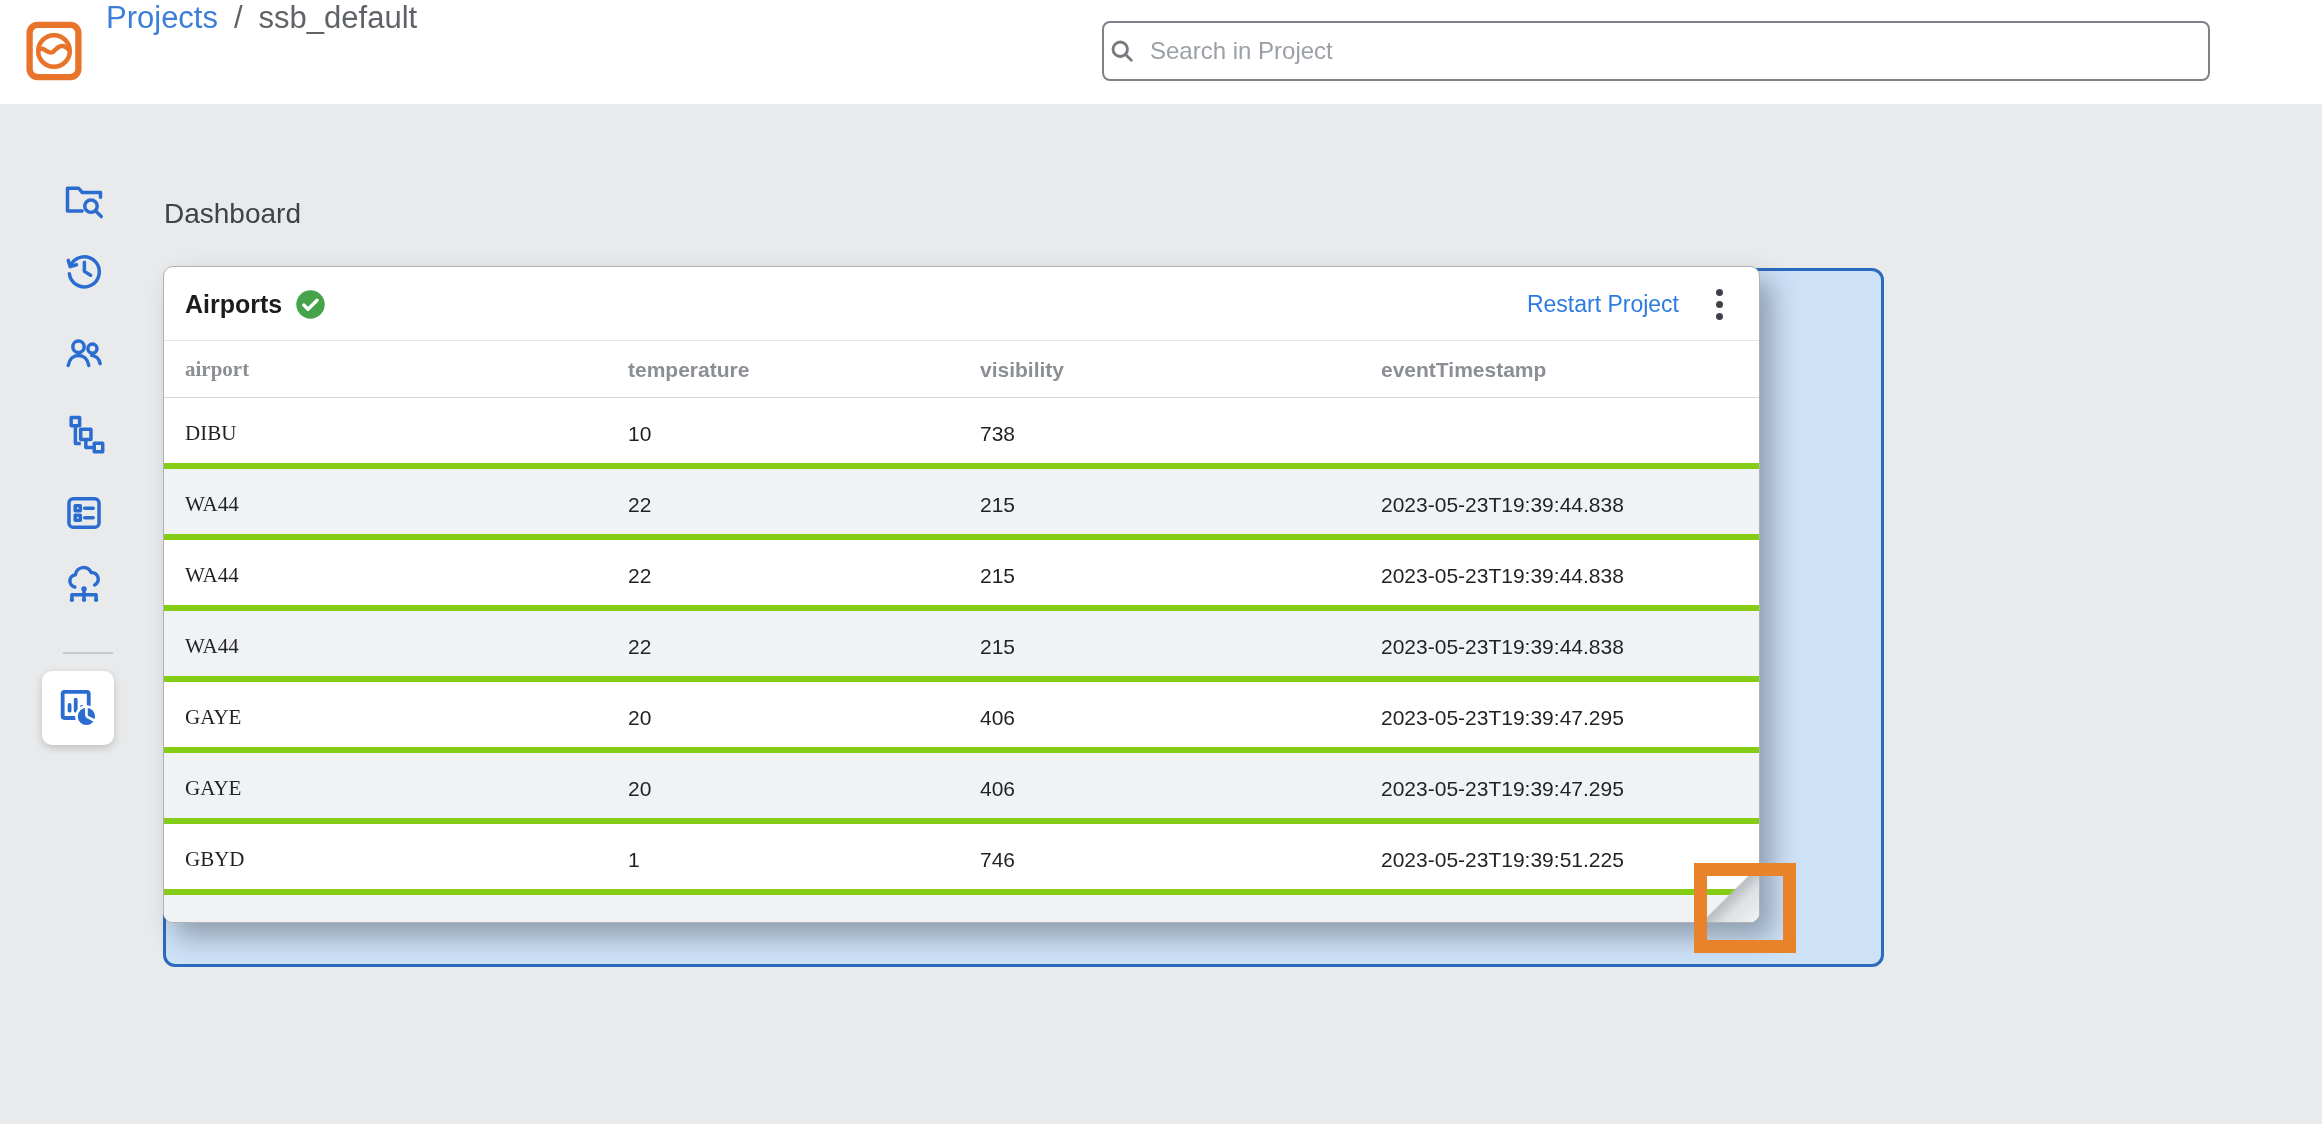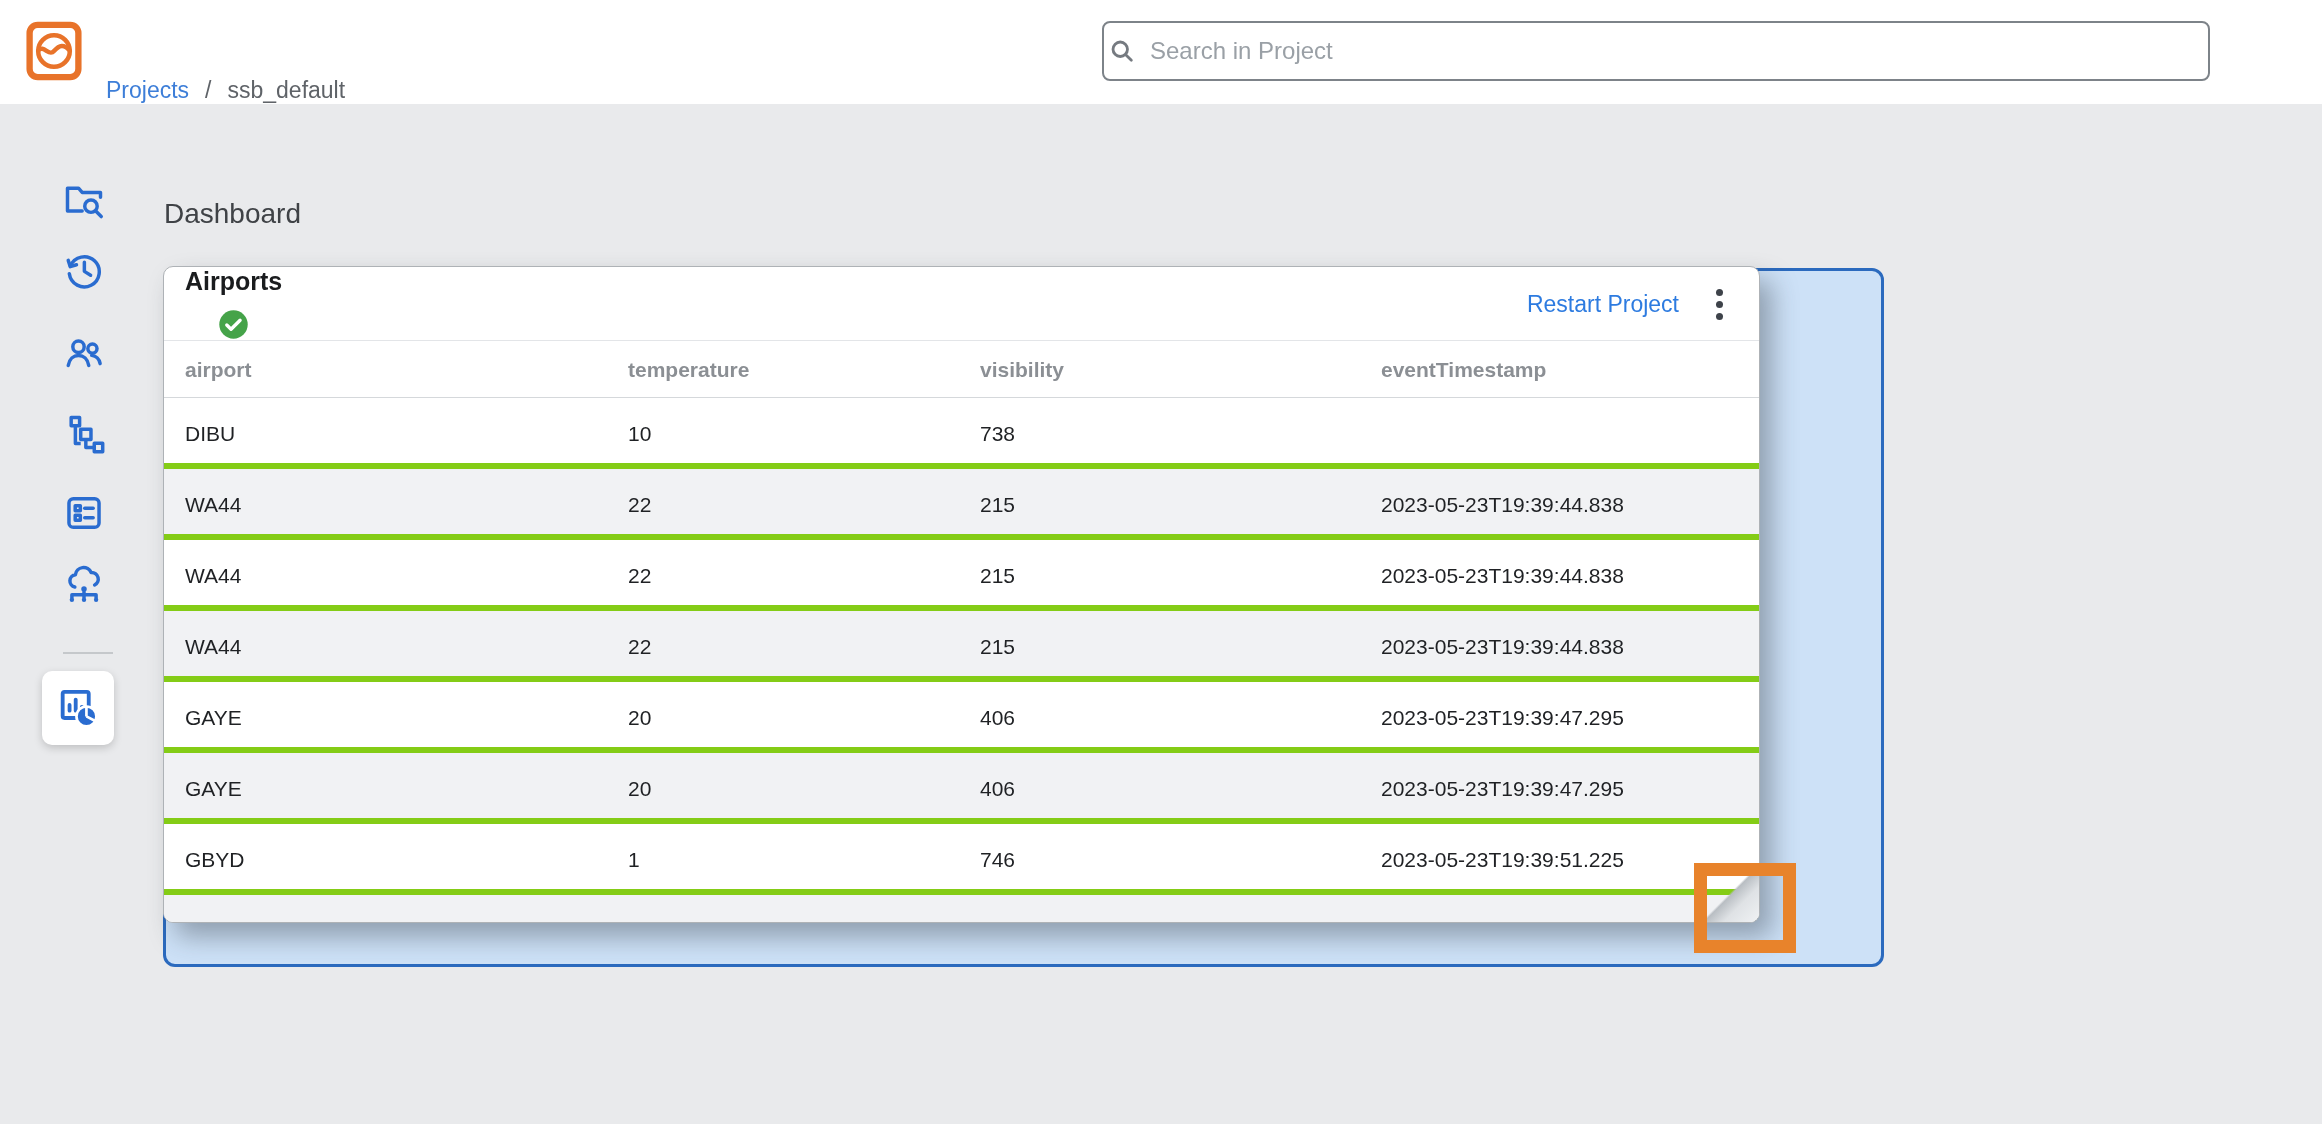--- a/index.html
+++ b/index.html
@@ -2,21 +2,21 @@
 <html><head>
 <meta charset="utf-8">
 <style>
   * { margin:0; padding:0; box-sizing:border-box; }
   html,body { width:2322px; height:1124px; overflow:hidden;
     font-family:"Liberation Sans", sans-serif; background:#e9eaec; }
 
   
   .topbar { position:absolute; left:0; top:0; width:2322px; height:104px; background:#ffffff; }
   .logo { position:absolute; left:26px; top:21px; width:56px; height:60px; }
-  .breadcrumb { position:absolute; left:106px; top:0; height:104px; display:flex; align-items:flex-end; gap:16px; font-size:23px; }
+  .breadcrumb { position:absolute; left:106px; top:0; height:104px; display:flex; align-items:flex-start; gap:16px; font-size:31px; }
   .bc-root { color:#3d7ed8; cursor:pointer; }
   .bc-sep, .bc-current { color:#5f6368; }
   .search { position:absolute; left:1102px; top:21px; width:1108px; height:60px;
     border:2px solid #7d8389; border-radius:8px; background:#fff; display:flex; align-items:center; padding:0 4px; gap:14px; }
   .search input { border:none; outline:none; flex:1; font-size:24px; color:#3c4043;
     font-family:"Liberation Sans", sans-serif; background:transparent; }
   .search input::placeholder { color:#9aa0a6; }
 
   
   .side-item { position:absolute; left:62px; width:44px; height:44px; cursor:pointer; }
@@ -30,33 +30,33 @@
   
   .grid-panel { position:absolute; left:163px; top:268px; width:1721px; height:699px;
     background:#cde1f7; border:3px solid #2b6abe; border-radius:12px; }
 
   
   .card { position:absolute; left:163px; top:266px; width:1597px; height:657px; background:#fff;
     border:1px solid #aeb2b6; border-radius:10px; overflow:hidden;
     box-shadow:12px 14px 26px rgba(45,52,60,.38); }
   .card-header { position:absolute; left:0; top:0; width:100%; height:74px; border-bottom:1px solid #e3e5e8; }
   .card-title { position:absolute; left:21px; top:0; height:74px; display:flex; align-items:center; gap:13px;
-    font-size:25px; font-weight:bold; color:#1a1c1e;flex-direction:column; }
+    font-size:25px; font-weight:bold; color:#1a1c1e; }
   .restart { position:absolute; right:80px; top:24px; font-size:23px; color:#2d7be0; cursor:pointer; }
   .kebab { position:absolute; left:1536px; top:12px; width:38px; height:50px; display:flex; flex-direction:column;
     align-items:center; justify-content:center; gap:5px; cursor:pointer; }
   .kebab i { width:7px; height:7px; border-radius:50%; background:#3e434a; }
 
   .colheader { position:absolute; left:0; top:74px; width:100%; height:57px; border-bottom:1px solid #d5d8db; }
   .colheader span { position:absolute; top:0; line-height:57px; font-size:21px; font-weight:600; color:#8b8f94; }
   .rows { position:absolute; left:0; top:131px; width:100%; }
   .trow { position:relative; width:100%; height:71px; border-bottom:6px solid #84cc16; background:#fff; }
   .trow:nth-child(even) { background:#f1f2f4; }
   .cell { position:absolute; top:0; line-height:71px; font-size:21px; color:#1f2124; }
-  .c0 { left:21px; } .c1 { left:420px;margin-left:44px; } .c2 { left:816px; } .c3 { left:1217px; }
+  .c0 { left:21px;font-family:Liberation Serif, serif; } .c1 { left:420px;margin-left:44px; } .c2 { left:816px; } .c3 { left:1217px; }
 
   
   .fold { position:absolute; right:0; bottom:0; width:56px; height:48px;
     background:linear-gradient(135deg, rgba(255,255,255,0) 44%, #b9bec3 47%, #dfe2e5 66%, #f0f2f4 100%); cursor:nwse-resize; }
 
   
   .highlight-box { position:absolute; left:1694px; top:863px; width:102px; height:90px;
     border:13px solid #e8832b; z-index:30; }
 
   svg { display:block; }

